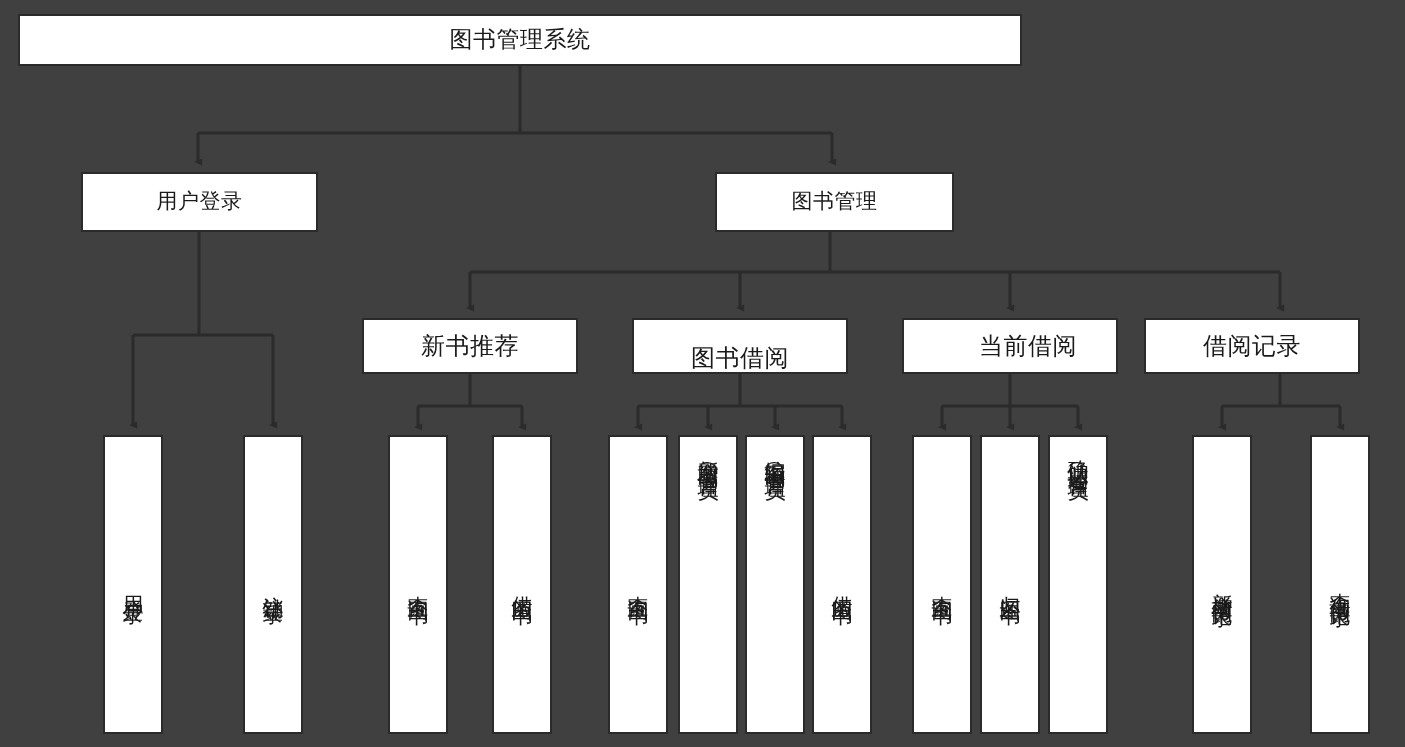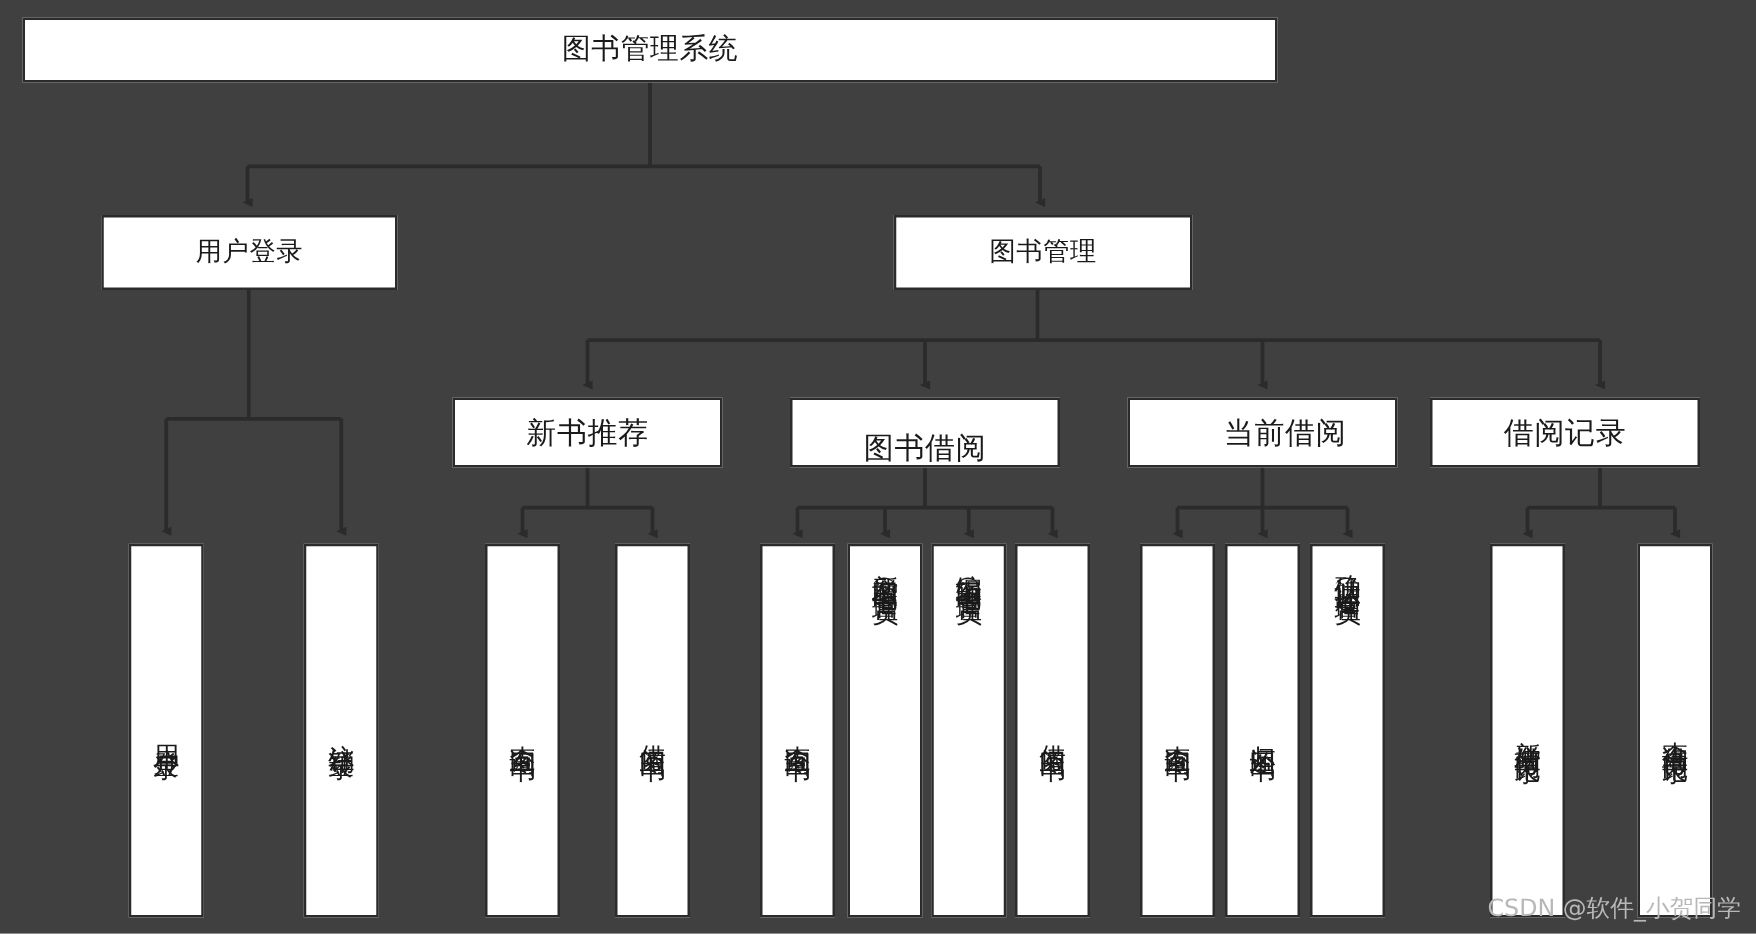--- a/index.html
+++ b/index.html
@@ -216,15 +216,14 @@
     <span class="label">确认归还（管理员）</span>
   </div>
 
   <div class="node leaf center-text" style="left:1192px;">
     <span class="label">新增借阅记录</span>
   </div>
   <div class="node leaf center-text" style="left:1310px;">
     <span class="label">查询借阅记录</span>
   </div>
 
-  <div class="watermark">CSDN @软件_小贺同学</div>
 
 </div>
 
 </body></html>

